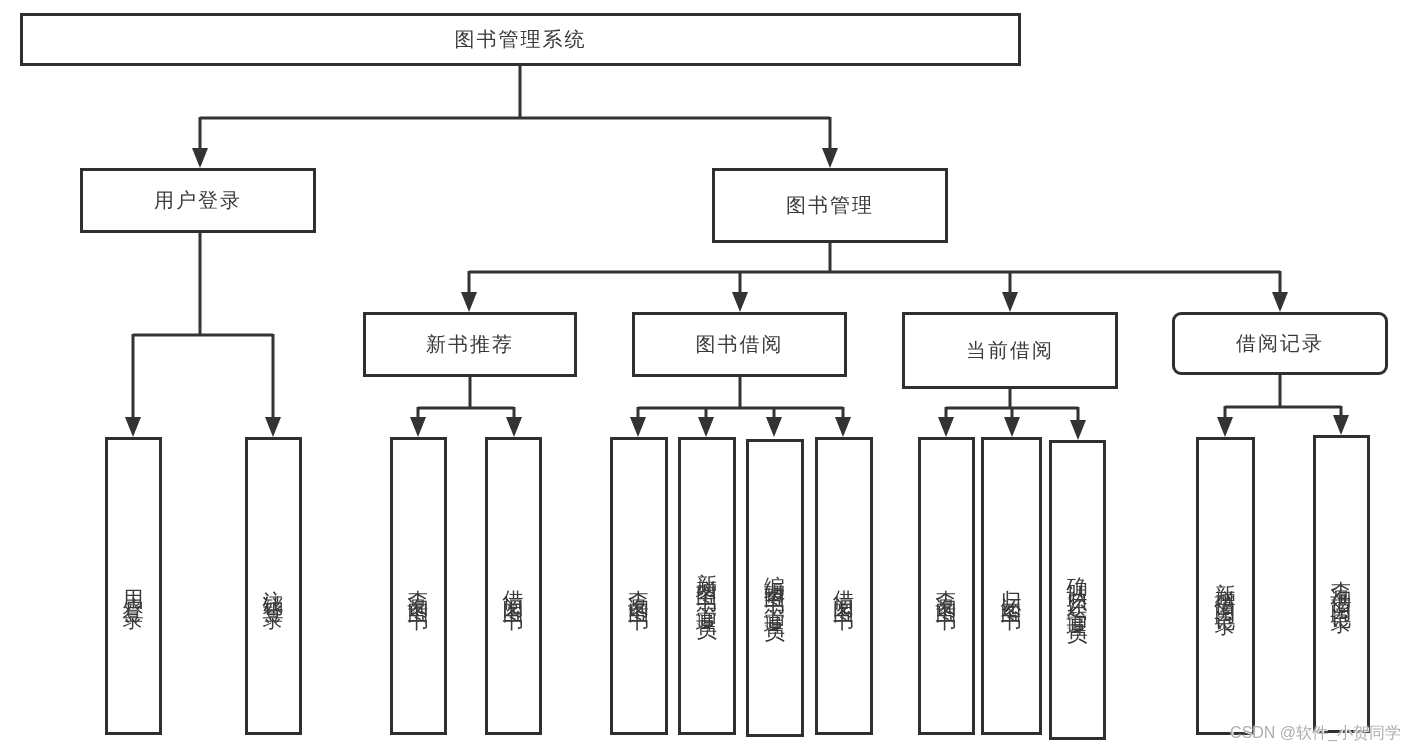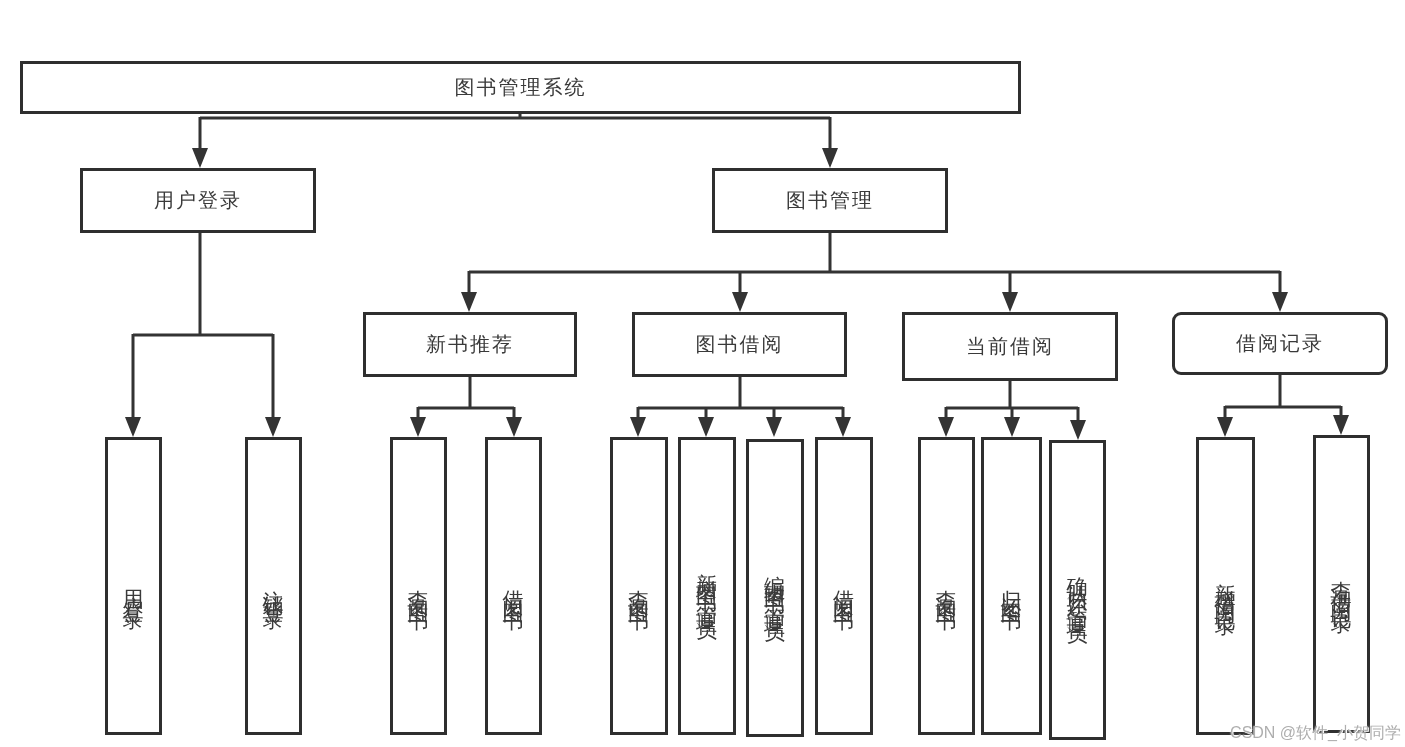--- a/index.html
+++ b/index.html
@@ -11,26 +11,26 @@
   .node{
     position:absolute;box-sizing:border-box;border:3px solid #2f2f2f;background:#ffffff;
     display:flex;align-items:center;justify-content:center;
   }
   .hnode span{font-size:20px;letter-spacing:2px;white-space:nowrap;}
   .vnode span{
     writing-mode:vertical-lr;text-orientation:mixed;
     font-size:21px;letter-spacing:0.32em;line-height:1;white-space:nowrap;
   }
   
-  #n-root{left:20px;top:13px;width:1001px;height:53px;margin-top:48px;}
+  #n-root{left:20px;top:13px;width:1001px;height:53px;}
   #n-user-login{left:80px;top:168px;width:236px;height:65px;}
-  #n-book-mgmt{left:712px;top:168px;width:236px;height:65px;}
+  #n-book-mgmt{left:712px;top:168px;width:236px;height:75px;}
   #n-new-book-rec{left:363px;top:312px;width:214px;height:65px;}
   #n-book-borrow{left:632px;top:312px;width:215px;height:65px;}
-  #n-current-borrow{left:902px;top:312px;width:216px;height:69px;}
+  #n-current-borrow{left:902px;top:312px;width:216px;height:77px;}
   #n-borrow-record{left:1172px;top:312px;width:216px;height:63px;border-radius:9px;}
   
   .vnode{top:437px;width:57px;height:298px;}
   #l-user-login{left:105px;}
   #l-logout{left:245px;}
   #l-query1{left:390px;}
   #l-borrow1{left:485px;}
   #l-query2{left:610px;width:58px;}
   #l-add-book{left:678px;width:58px;}
   #l-edit-book{left:746px;width:58px;top:439px;}

